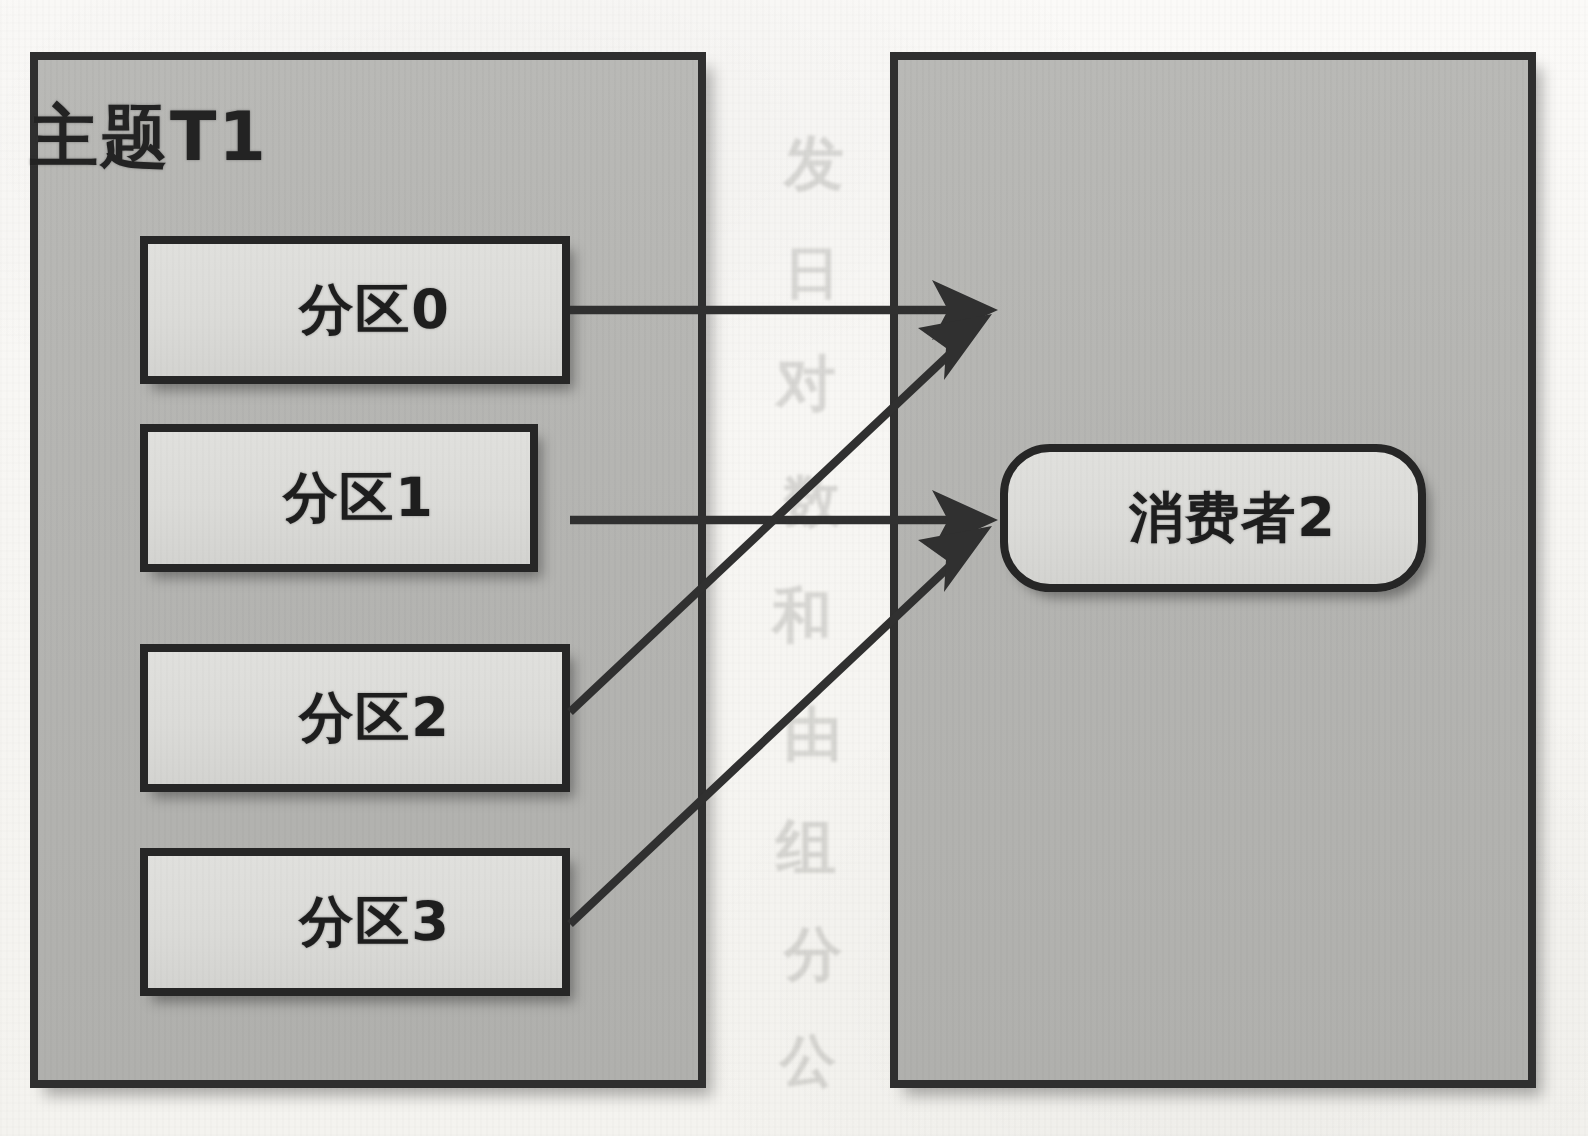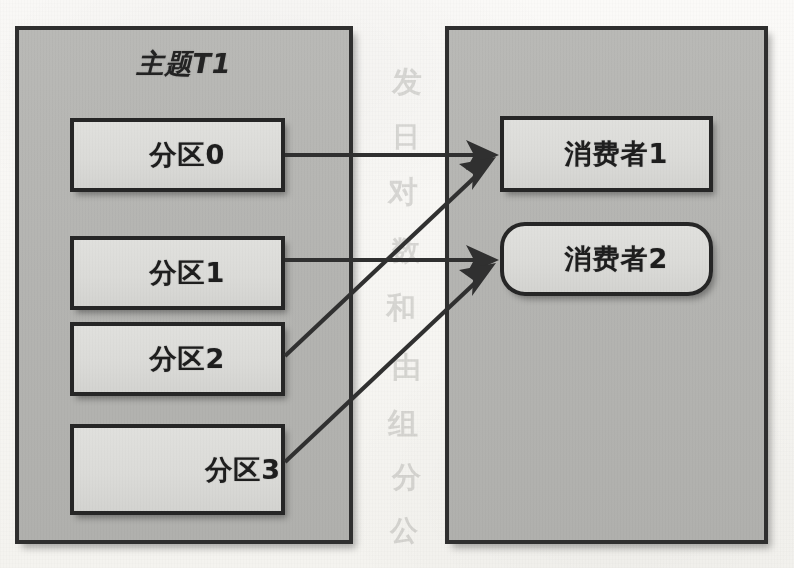--- a/index.html
+++ b/index.html
@@ -52,28 +52,26 @@
       repeating-linear-gradient(90deg, rgba(0,0,0,0.020) 0px, rgba(0,0,0,0.020) 1px, transparent 1px, transparent 3px),
       linear-gradient(180deg, #b9b9b6 0%, #b4b4b1 50%, #b0b0ad 100%);
     border: 4px solid #2f2f2f;
     box-shadow: 5px 6px 7px -2px rgba(0,0,0,0.30);
     box-sizing: border-box;
   }
   .container-title {
     position: absolute;
     left: 0;
     right: 0;
-    text-align: center;
     color: #232323;
-    font-size: 27px;
+    font-size: 34px;
     font-weight: 600;
     letter-spacing: 1px;
     text-shadow: 0 0 1.2px rgba(60,60,60,0.55);
     white-space: nowrap;
-    font-style: italic;
   }
 
   
   .inner-box {
     position: absolute;
     background:
       repeating-linear-gradient(90deg, rgba(0,0,0,0.016) 0px, rgba(0,0,0,0.016) 1px, transparent 1px, transparent 3px),
       linear-gradient(180deg, #e0e0dd 0%, #dbdbd8 55%, #d3d3d0 100%);
     border: 4px solid #262626;
     box-sizing: border-box;
@@ -129,38 +127,35 @@
   <div class="paper-grain"></div>
 
   <div class="container-box" style="left:15px; top:26px; width:338px; height:518px;">
   </div>
   <div class="container-title" style="left:15px; top:46px; width:338px;">主题T1</div>
 
   <div class="inner-box" style="left:70px; top:118px; width:215px; height:74px;">
     <span class="inner-label">分区0</span>
   </div>
 
-  <div class="inner-box" style="left:70px; top:236px; width:215px; height:74px;">
+  <div class="inner-box" style="left:70px; top:212px; width:199px; height:74px;">
     <span class="inner-label">分区1</span>
   </div>
 
   <div class="inner-box" style="left:70px; top:322px; width:215px; height:74px;justify-content:center;">
     <span class="inner-label">分区2</span>
   </div>
 
-  <div class="inner-box" style="left:70px; top:424px; width:215px; height:91px;justify-content:flex-end;">
+  <div class="inner-box" style="left:70px; top:424px; width:215px; height:74px;">
     <span class="inner-label">分区3</span>
   </div>
 
   <div class="container-box" style="left:445px; top:26px; width:323px; height:518px;">
   </div>
 
-  <div class="inner-box" style="left:500px; top:116px; width:213px; height:76px;">
-    <span class="inner-label">消费者1</span>
-  </div>
 
   <div class="inner-box" style="left:500px; top:222px; width:213px; height:74px;border-radius:25px;">
     <span class="inner-label">消费者2</span>
   </div>
 
   <svg id="arrow-layer" width="794" height="568" viewBox="0 0 794 568">
 
     <g>
       <path class="edge" d="M 285 155 L 478 155"></path>
       <path class="head" d="M 499 155 L 466 140 L 474 155 L 466 170 Z"></path>

